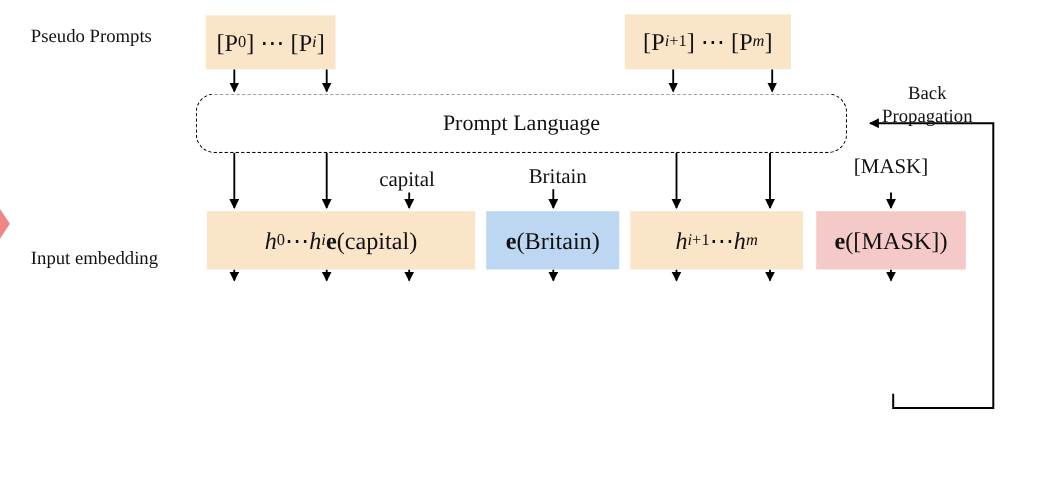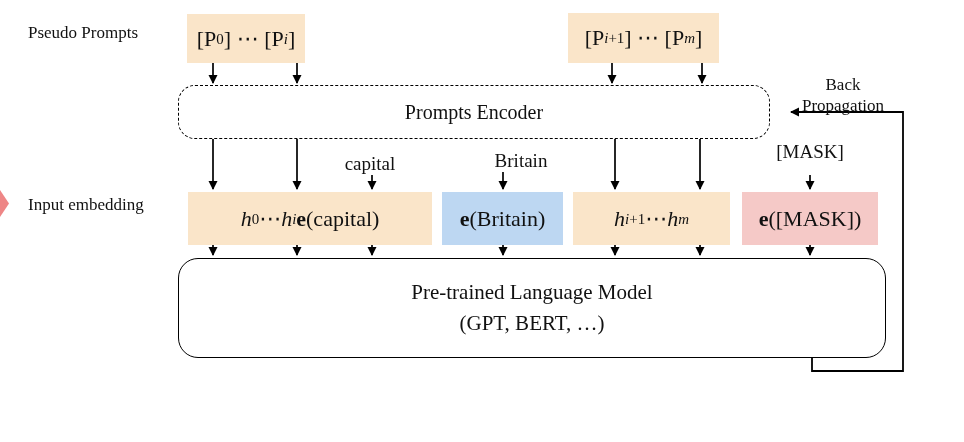--- a/index.html
+++ b/index.html
@@ -77,44 +77,40 @@
       <line x1="615" y1="245" x2="615" y2="255" marker-end="url(#ah)"></line>
       <line x1="700" y1="245" x2="700" y2="255" marker-end="url(#ah)"></line>
       <line x1="810" y1="245" x2="810" y2="255" marker-end="url(#ah)"></line>
     </g>
 
     <path d="M812,358 L812,371 L903,371 L903,112 L791,112" stroke="#000" stroke-width="1.8" fill="none" marker-end="url(#ah)"></path>
   </svg>
 
   <div class="abs side-label" style="left:28px;top:23px;">Pseudo Prompts</div>
 
-  <div class="abs side-label" style="left:28px;top:195px;">Input embedding</div>
+  <div class="abs side-label" style="left:28px;top:225px;">Input embedding</div>
 
   <div class="token-box" style="left: 187px; top: 14px; width: 118px; height: 49px; background: rgb(250, 229, 201);">[P<sub>0</sub>] ⋯ [P<sub><i>i</i></sub>]</div>
 
   <div class="token-box" style="left: 568px; top: 13px; width: 151px; height: 50px; background: rgb(250, 229, 201);">[P<sub><i>i</i>+1</sub>] ⋯ [P<sub><i>m</i></sub>]</div>
 
   <div class="encoder">
-    <span>Prompts Encoder</span>
+    <span>Prompt Language</span>
   </div>
 
   <div class="backprop-label">Back
 Propagation</div>
 
   <div class="word-label" style="left:370px;top:153px;">capital</div>
-  <div class="word-label" style="left:521px;top:150px;">Britain</div>
+  <div class="word-label" style="left:507px;top:150px;">Britain</div>
   <div class="word-label" style="left:810px;top:141px;">[MASK]</div>
 
   <div class="token-box" style="left: 188px; top: 192px; width: 244px; height: 53px; background: rgb(250, 229, 201);"><i>h</i><sub>0</sub> ⋯ <i>h</i><sub><i>i</i></sub> <b>e</b>(capital)</div>
 
   <div class="token-box" style="left: 442px; top: 192px; width: 121px; height: 53px; background: rgb(189, 215, 242);"><b>e</b>(Britain)</div>
 
   <div class="token-box" style="left: 573px; top: 192px; width: 157px; height: 53px; background: rgb(250, 229, 201);"><i>h</i><sub><i>i</i>+1</sub> ⋯ <i>h</i><sub><i>m</i></sub></div>
 
   <div class="token-box" style="left: 742px; top: 192px; width: 136px; height: 53px; background: rgb(245, 201, 199);"><b>e</b>([MASK])</div>
 
-  <div class="plm">
-    <span>Pre-trained Language Model</span>
-    <span>(GPT, BERT, …)</span>
-  </div>
 
 
 </div>
 
 </body></html>

